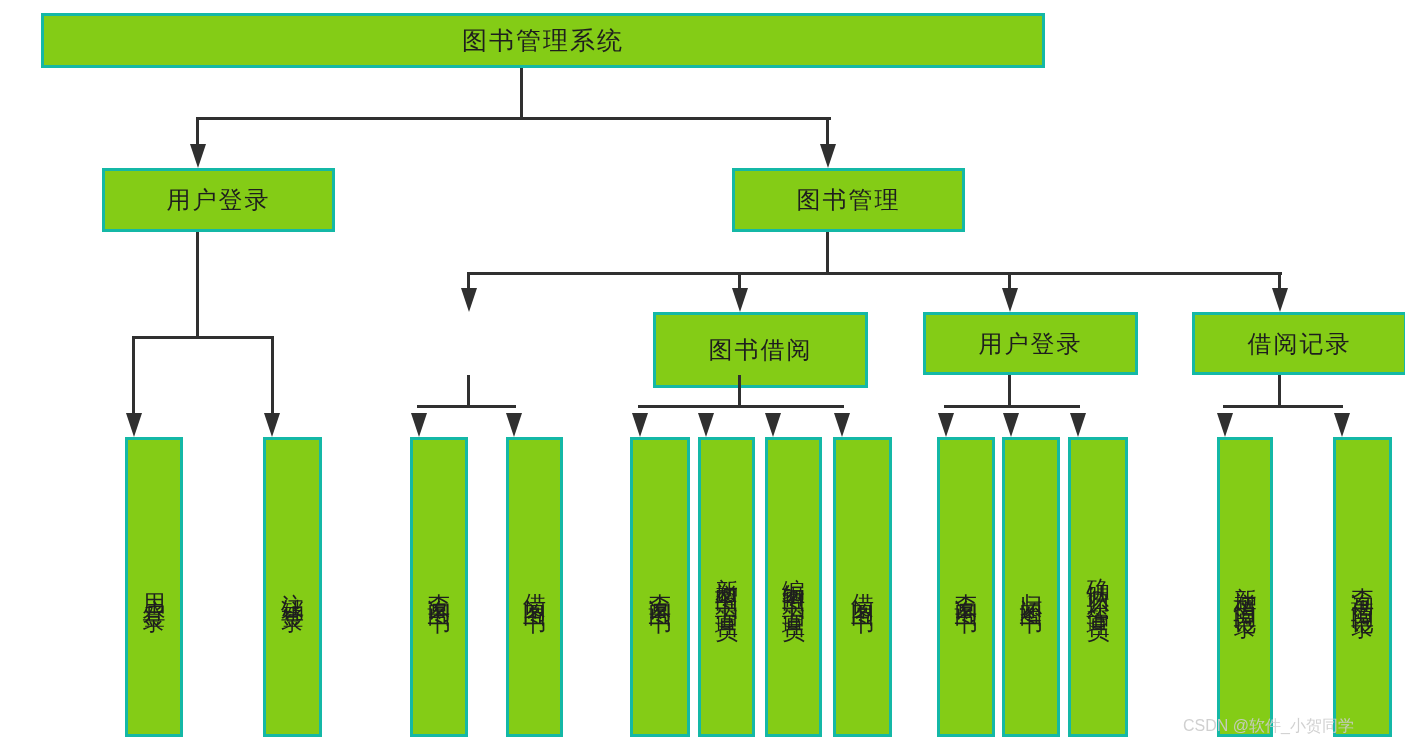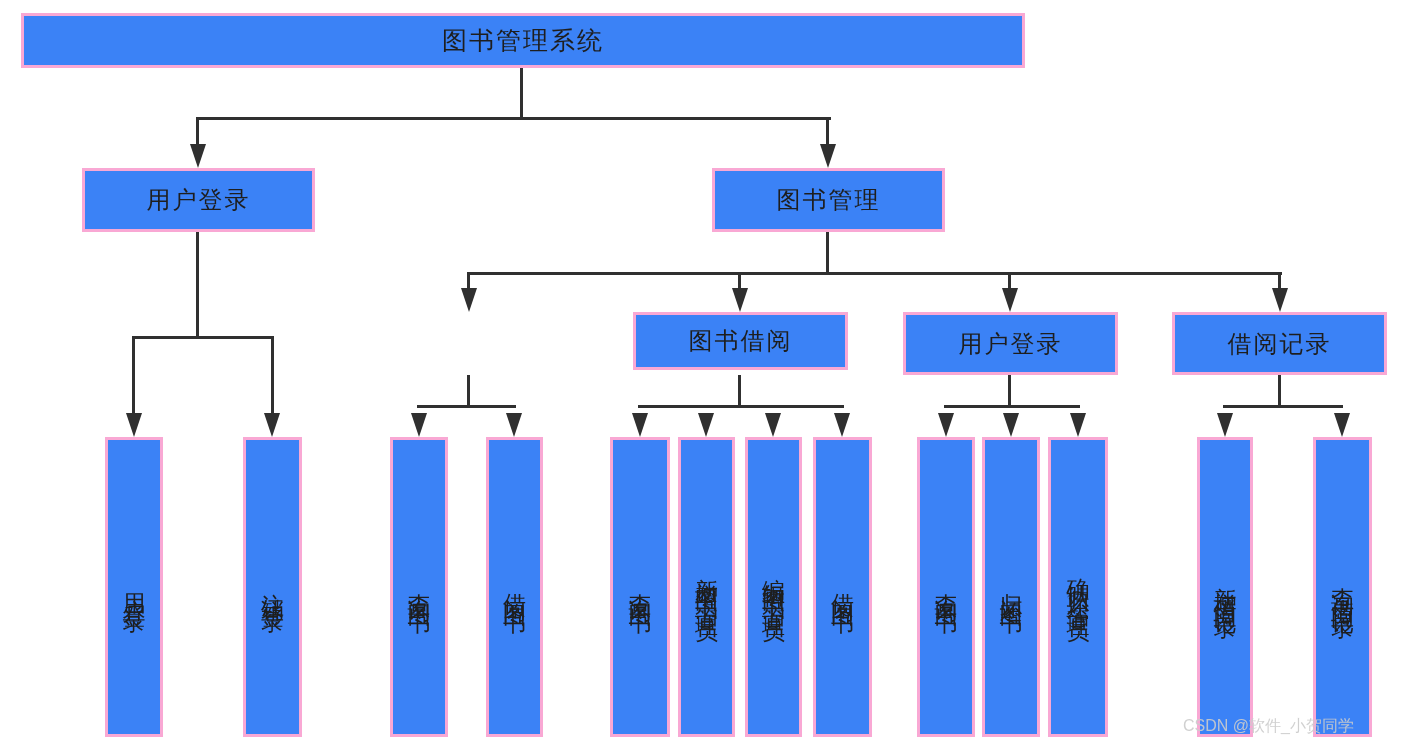--- a/index.html
+++ b/index.html
@@ -7,25 +7,26 @@
     position: relative;
     width: 1405px;
     height: 747px;
     background: #ffffff;
     font-family: "Liberation Sans", "DejaVu Sans", sans-serif;
     overflow: hidden;
   }
   .box {
     position: absolute;
     box-sizing: border-box;
-    border: 3px solid #f9a8d4;
-    background: #3b82f6;
+    border: 3px solid #14b8a6;
+    background: #84cc16;
     display: flex;
     align-items: center;
     justify-content: center;
+    margin-left: 20px;
   }
   .h-label {
     font-size: 24px;
     color: #1e1e1e;
     letter-spacing: 2px;
     white-space: nowrap;
   }
   .root-label { font-size: 25px; }
   .v-label {
     writing-mode: vertical-rl;
@@ -92,21 +93,21 @@
   <div class="line" style="left:467px; top:272px; width:815px; height:3px;"></div>
   <div class="line" style="left:467px; top:274px; width:3px; height:16px;"></div>
   <div class="line" style="left:738px; top:274px; width:3px; height:16px;"></div>
   <div class="line" style="left:1008px; top:274px; width:3px; height:16px;"></div>
   <div class="line" style="left:1278px; top:274px; width:3px; height:16px;"></div>
   <div class="ah" style="left:461px; top:288px;"></div>
   <div class="ah" style="left:732px; top:288px;"></div>
   <div class="ah" style="left:1002px; top:288px;"></div>
   <div class="ah" style="left:1272px; top:288px;"></div>
 
-  <div class="box" style="left:633px; top:312px; width:215px; height:58px;">
+  <div class="box" style="left:633px; top:312px; width:215px; height:76px;">
     <span class="h-label">图书借阅</span>
   </div>
   <div class="box" style="left:903px; top:312px; width:215px; height:63px;">
     <span class="h-label">用户登录</span>
   </div>
   <div class="box" style="left:1172px; top:312px; width:215px; height:63px;">
     <span class="h-label">借阅记录</span>
   </div>
 
   <div class="line" style="left:467px; top:375px; width:3px; height:32px;"></div>

